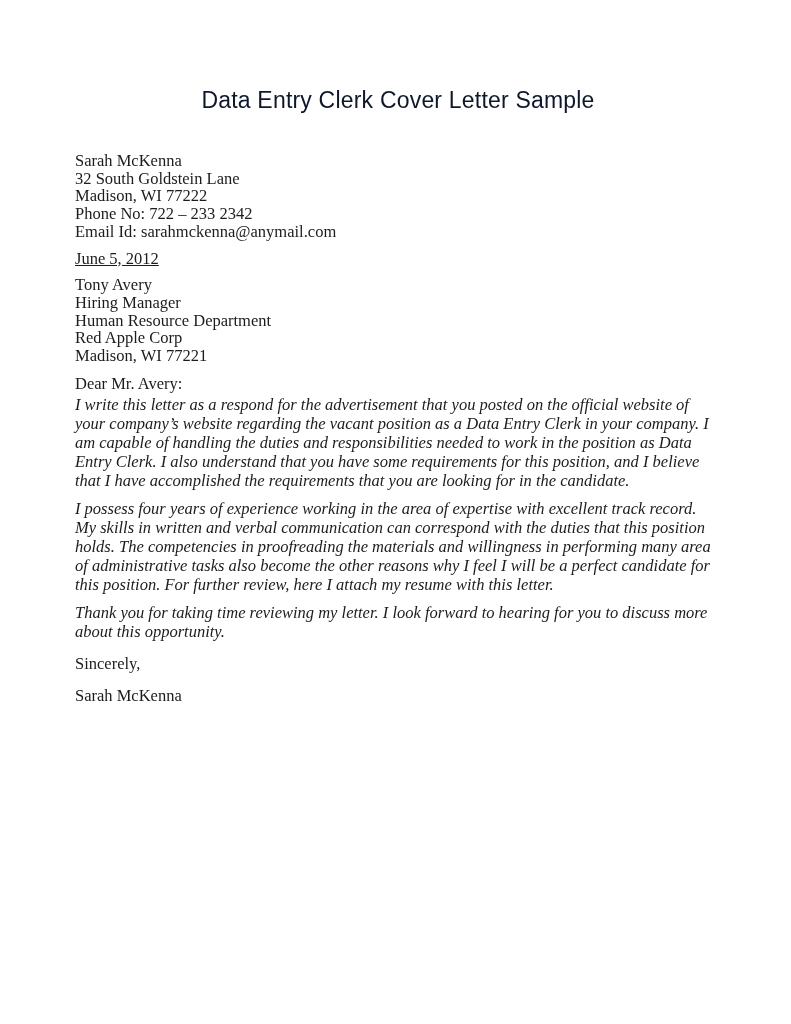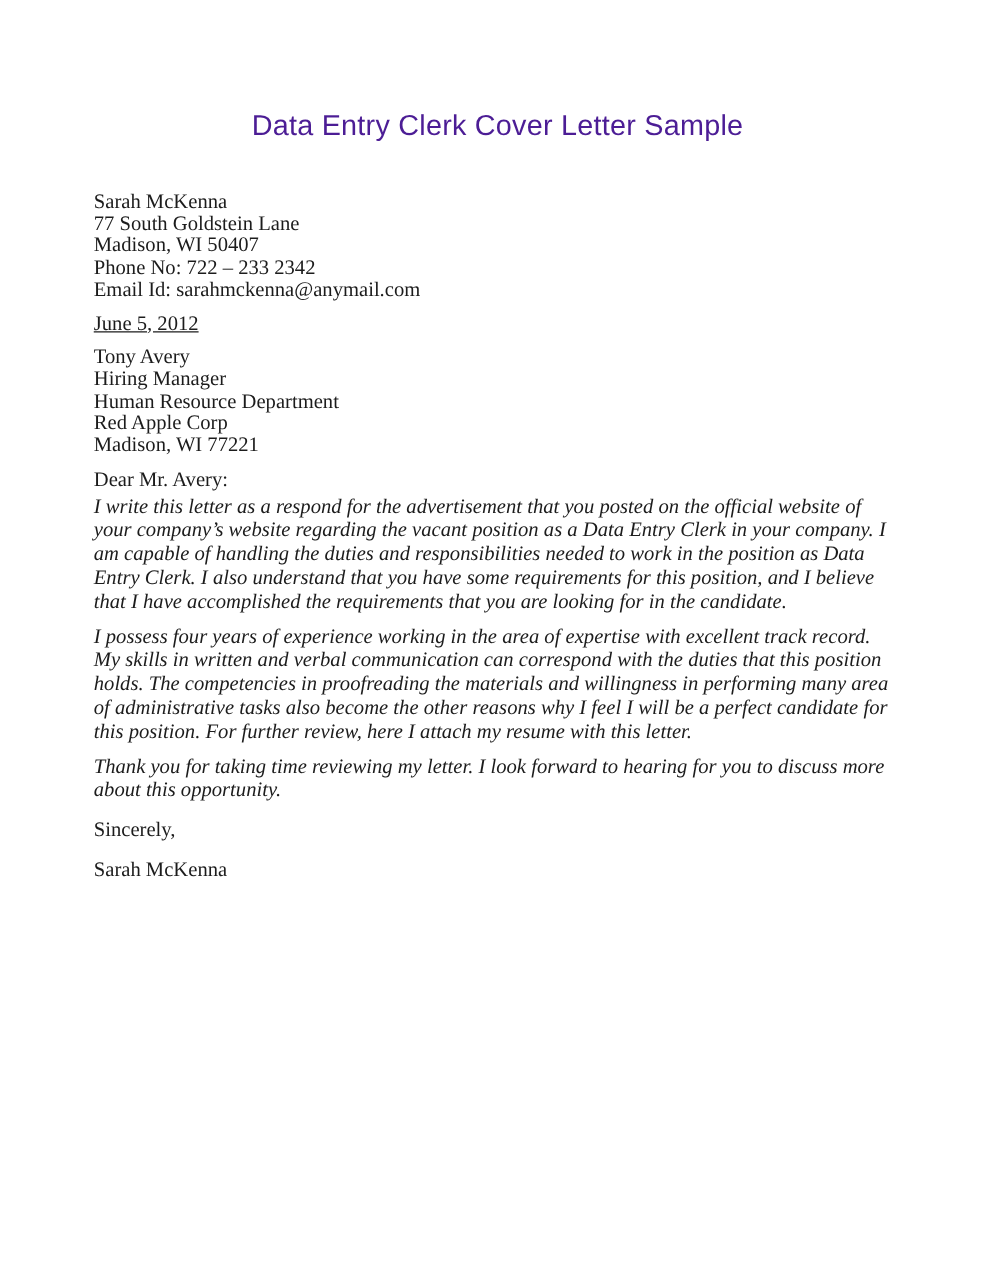--- a/index.html
+++ b/index.html
@@ -19,21 +19,21 @@
     color: #1c1c1c;
     overflow: hidden;
   }
   .title {
     font-family: "Liberation Sans", sans-serif;
     font-weight: 400;
     font-size: 23px;
     line-height: 24px;
     text-align: center;
     margin: 0 0 40px 0;
-    color: #4c1d95;
+    color: #0f172a;
     letter-spacing: 0.2px;
   }
   .addr-block {
     font-size: 16.5px;
     line-height: 17.7px;
     margin: 0 0 9px 0;
   }
   .addr-block div {
     white-space: nowrap;
   }
@@ -68,22 +68,22 @@
 </style>
 </head>
 <body>
 
 <div class="page">
 
   <h1 class="title">Data Entry Clerk Cover Letter Sample</h1>
 
   <div class="addr-block">
     <div>Sarah McKenna</div>
-    <div>77 South Goldstein Lane</div>
-    <div>Madison, WI 50407</div>
+    <div>32 South Goldstein Lane</div>
+    <div>Madison, WI 77222</div>
     <div>Phone No: 722 – 233 2342</div>
     <div>Email Id: sarahmckenna@anymail.com</div>
   </div>
 
   <div class="date-line">June 5, 2012</div>
 
   <div class="addr-block">
     <div>Tony Avery</div>
     <div>Hiring Manager</div>
     <div>Human Resource Department</div>

